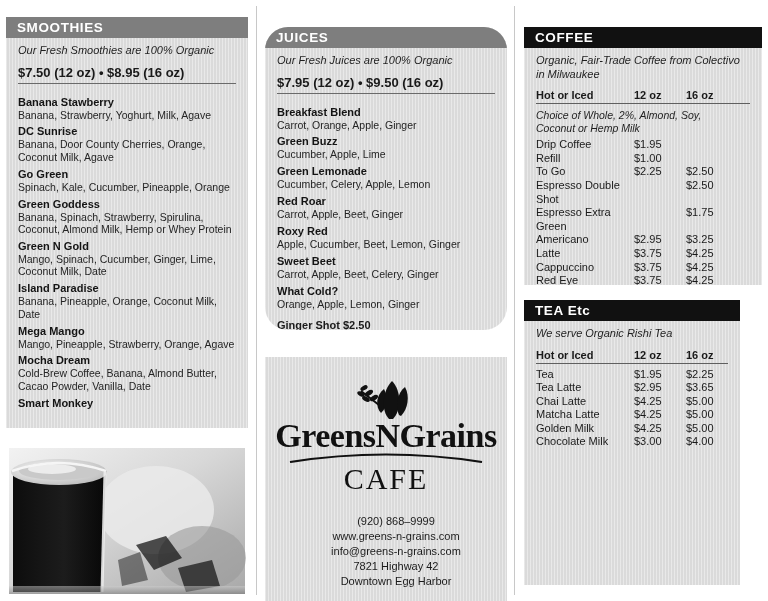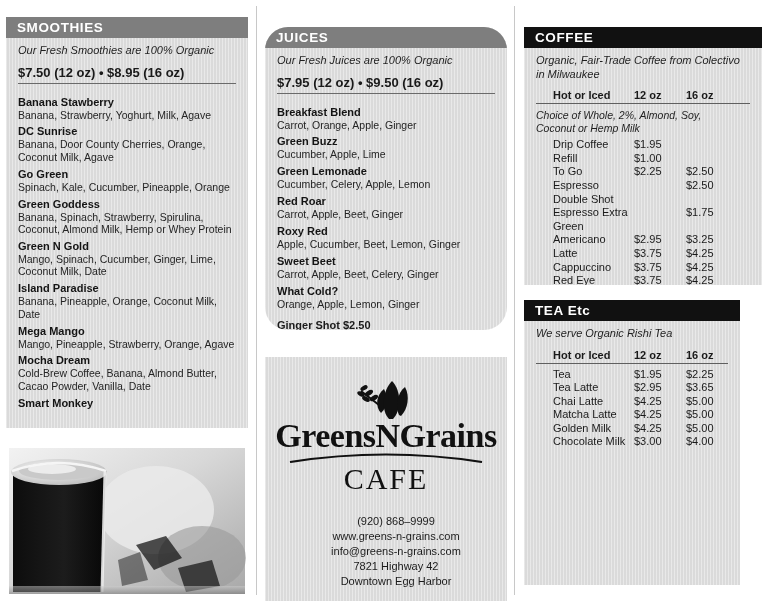--- a/index.html
+++ b/index.html
@@ -83,21 +83,21 @@
     margin: 8px 12px 0 12px;
     padding-bottom: 2px;
     border-bottom: 1px solid #5f5f5f;
   }
   .tbl-row {
     display: flex;
     font-size: 11px;
     line-height: 13.6px;
   }
   .rows { margin: 4px 12px 0 12px; }
-  .c-name { width: 98px; flex: none; padding-left: 17px; }
+  .c-name { width: 98px; flex: none; }
   .c-12   { width: 52px; flex: none; }
   .c-16   { width: 52px; flex: none; }
   .tbl-head .c-name { width: 98px; }
 
   .milk-note {
     font-style: italic;
     font-size: 10.5px;
     line-height: 12.6px;
     margin: 5px 12px 0 12px;
     color: #1f1f1f;

